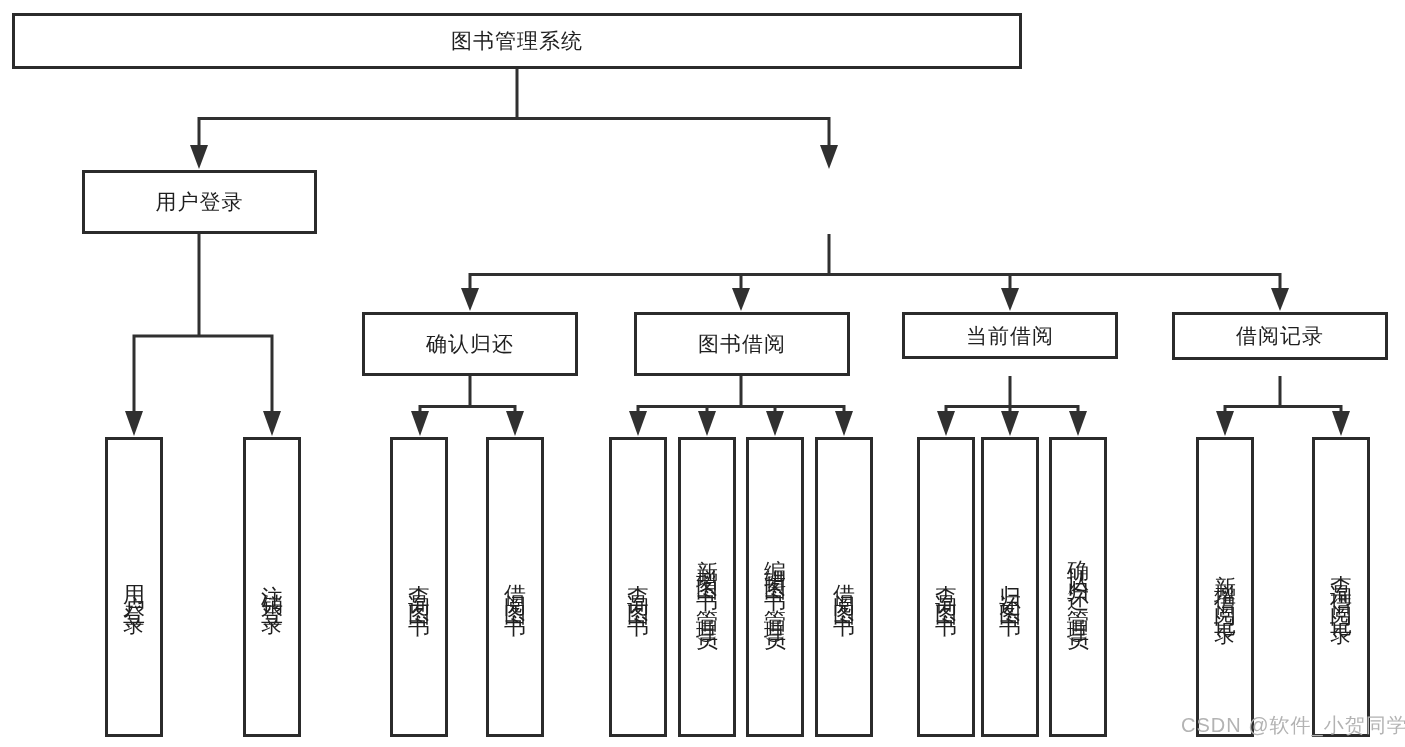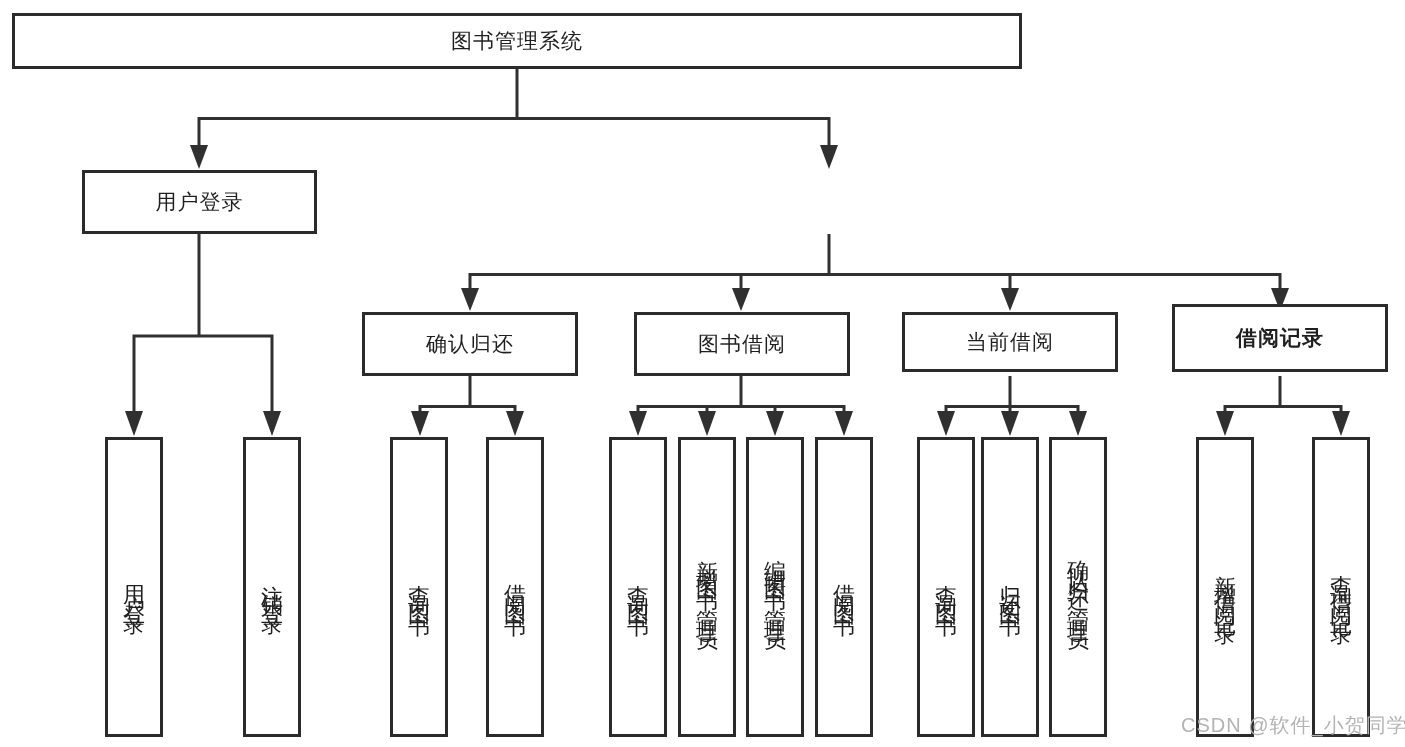--- a/index.html
+++ b/index.html
@@ -81,22 +81,22 @@
     <path class="ar" d="M1216,411 h18 L1225,436 Z"></path>
     <path class="ar" d="M1332,411 h18 L1341,436 Z"></path>
   </svg>
 
   <div class="node h title" style="left:12px;top:13px;width:1010px;height:56px;">图书管理系统</div>
 
   <div class="node h" style="left:82px;top:170px;width:235px;height:64px;">用户登录</div>
 
   <div class="node h" style="left:362px;top:312px;width:216px;height:64px;">确认归还</div>
   <div class="node h" style="left:634px;top:312px;width:216px;height:64px;">图书借阅</div>
-  <div class="node h" style="left:902px;top:312px;width:216px;height:60px;">当前借阅</div>
-  <div class="node h" style="left:1172px;top:304px;width:216px;height:68px;font-weight:bold;">借阅记录</div>
+  <div class="node h" style="left:902px;top:312px;width:216px;height:47px;">当前借阅</div>
+  <div class="node h" style="left:1172px;top:312px;width:216px;height:48px;">借阅记录</div>
 
   <div class="node v" style="left:105px;top:437px;width:58px;height:300px;">
     <span>用户登录</span>
   </div>
   <div class="node v" style="left:243px;top:437px;width:58px;height:300px;">
     <span>注销登录</span>
   </div>
 
   <div class="node v" style="left:390px;top:437px;width:58px;height:300px;">
     <span>查询图书</span>

